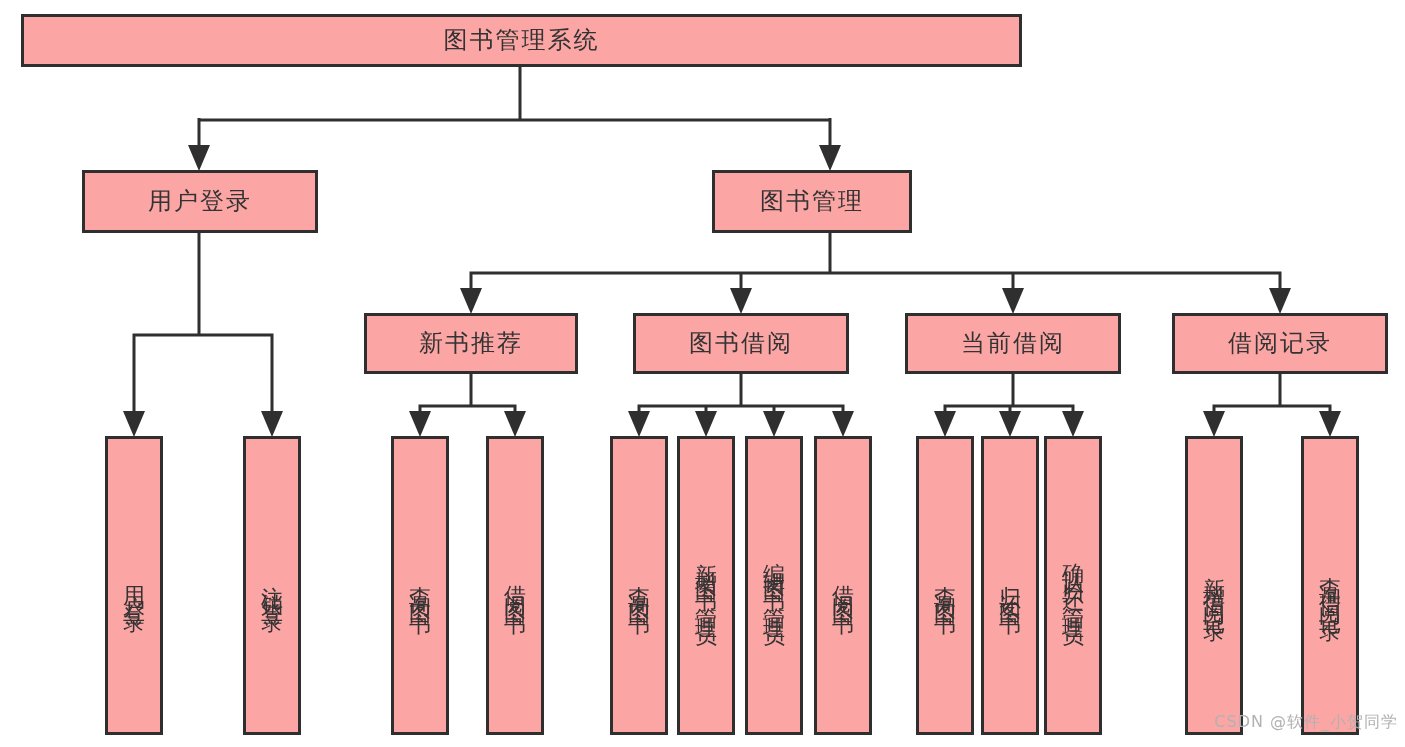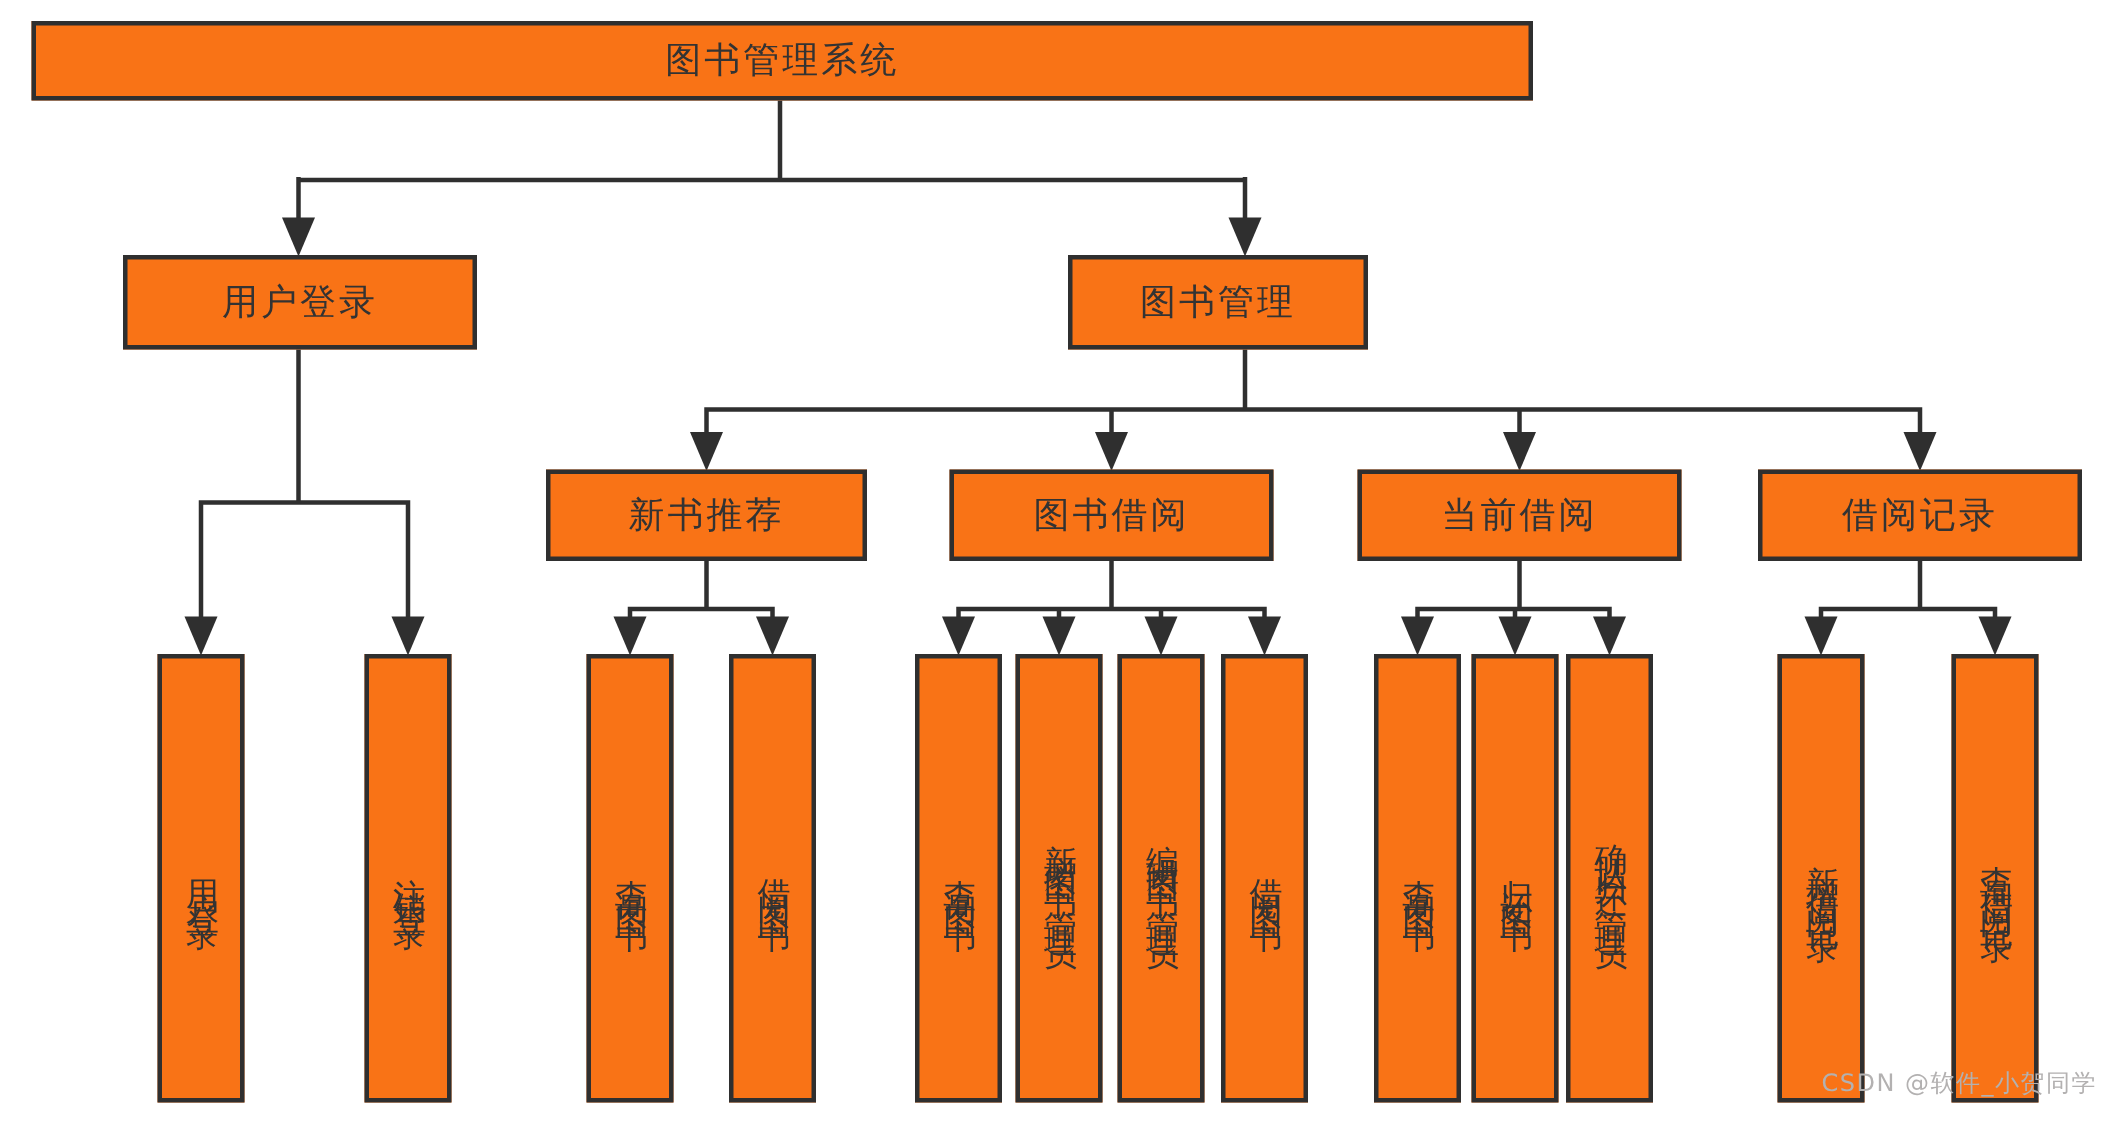--- a/index.html
+++ b/index.html
@@ -13,21 +13,21 @@
   }
   #wires {
     position: absolute;
     left: 0; top: 0;
     width: 1405px; height: 747px;
   }
   .node {
     position: absolute;
     box-sizing: border-box;
     border: 3px solid #2f2f2f;
-    background: #f97316;
+    background: #fca5a5;
     color: #333333;
     display: flex;
     align-items: center;
     justify-content: center;
     text-align: center;
   }
   .node.h { font-size: 24px; letter-spacing: 2px; line-height: 1.2; }
   .node.v { font-size: 22px; }
   .node.v .vtext {
     writing-mode: vertical-rl;

